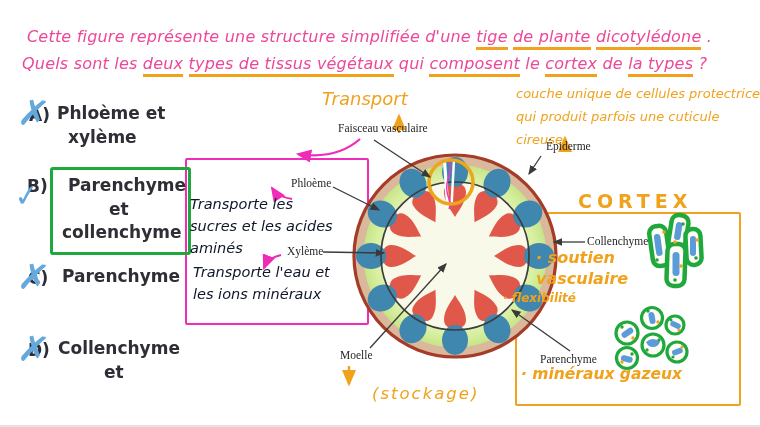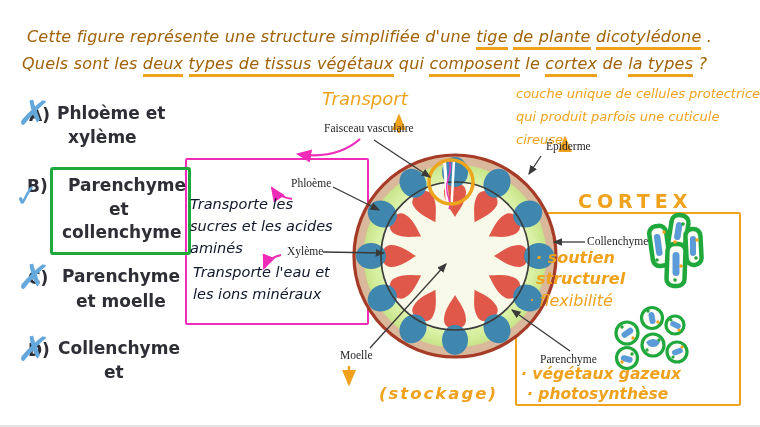--- a/index.html
+++ b/index.html
@@ -1,19 +1,19 @@
 <!DOCTYPE html>
 <html><head>
 <meta charset="utf-8">
 <style>
   html,body{margin:0;padding:0;background:#fff;}
   .stage{position:relative;width:760px;height:427px;background:#ffffff;overflow:hidden;
          font-family:"DejaVu Sans",sans-serif;border-bottom:2px solid #e3e3e3;box-sizing:border-box;}
   
-  .qline{position:absolute;color:#a16207;font-size:16px;font-style:italic;font-weight:500;
+  .qline{position:absolute;color:#ec4899;font-size:16px;font-style:italic;font-weight:500;
          white-space:nowrap;letter-spacing:.2px;z-index:4;}
   .qline .u{border-bottom:3px solid #f0a21c;padding-bottom:1px;}
   
   .opt{position:absolute;z-index:4;}
   .opt span{position:absolute;white-space:nowrap;}
   .opt .letter{color:#2e2e36;font-size:17px;font-weight:bold;}
   .opt .line{color:#2e2e36;font-size:17px;font-weight:bold;}
   .opt .mark{color:#64a8dc;font-weight:bold;z-index:5;}
   .mark-x{font-size:37px;transform:rotate(8deg);}
   .mark-check{font-size:30px;transform:rotate(-6deg);}
@@ -58,46 +58,44 @@
     <span class="letter" style="left:15px;top:11px;">B)</span>
     <span class="line" style="left:56px;top:10px;">Parenchyme</span>
     <span class="line" style="left:97px;top:34px;">et</span>
     <span class="line" style="left:50px;top:57px;">collenchyme</span>
   </div>
 
   <div class="opt" style="left:16px;top:258px;width:160px;height:60px;">
     <span class="mark mark-x" style="left:2px;top:-2px;">✗</span>
     <span class="letter" style="left:12px;top:10px;">C)</span>
     <span class="line" style="left:46px;top:8px;">Parenchyme</span>
-    <span class="line" style="left:60px;top:33px;">et moelle</span>
   </div>
 
   <div class="opt" style="left:16px;top:330px;width:170px;height:80px;">
     <span class="mark mark-x" style="left:2px;top:-2px;">✗</span>
     <span class="letter" style="left:12px;top:10px;">D)</span>
     <span class="line" style="left:42px;top:8px;">Collenchyme</span>
     <span class="line" style="left:88px;top:32px;">et</span>
   </div>
 
   <div class="pinkbox"></div>
   <div class="hw-pink" style="left:190px;top:194px;width:152px;font-size:14.5px;line-height:1.5;">Transporte les sucres et les acides aminés</div>
   <div class="hw-pink" style="left:193px;top:262px;width:146px;font-size:14.5px;line-height:1.5;">Transporte l'eau et les ions minéraux</div>
 
   <div class="orangebox"></div>
   <div class="hw-orange" style="left:578px;top:190px;font-size:19px;font-weight:bold;letter-spacing:5px;font-style:normal;">CORTEX</div>
-  <div class="hw-orange" style="left:536px;top:247px;width:104px;font-size:16px;font-weight:bold;line-height:1.32;">· soutien structurel</div>
-  <div class="hw-orange" style="left:529px;top:291px;font-size:16px;font-weight:normal;white-space:nowrap;">· flexibilité</div>
-  <div class="hw-orange" style="left:521px;top:365px;font-size:15.5px;font-weight:bold;white-space:nowrap;">· végétaux gazeux</div>
-  <div class="hw-orange" style="left:527px;top:385px;font-size:15.5px;font-weight:bold;white-space:nowrap;">· photosynthèse</div>
+  <div class="hw-orange" style="left:536px;top:247px;width:104px;font-size:16px;font-weight:bold;line-height:1.32;">· soutien vasculaire</div>
+  <div class="hw-orange" style="left:503px;top:291px;font-size:12px;font-weight:bold;white-space:nowrap;">· flexibilité</div>
+  <div class="hw-orange" style="left:521px;top:365px;font-size:15.5px;font-weight:bold;white-space:nowrap;">· minéraux gazeux</div>
 
   <div class="hw-orange" style="left:322px;top:88px;font-size:18px;font-weight:normal;">Transport</div>
   <div class="hw-orange" style="left:516px;top:83px;width:252px;font-size:13px;line-height:1.75;">couche unique de cellules protectrices qui produit parfois une cuticule cireuse</div>
-  <div class="hw-orange" style="left:372px;top:384px;font-size:16.5px;font-weight:bold;letter-spacing:2px;margin-left:7px;">(stockage)</div>
-
-  <div class="slabel" style="left:324px;top:122px;">Faisceau vasculaire</div>
+  <div class="hw-orange" style="left:372px;top:384px;font-size:16.5px;font-weight:normal;letter-spacing:2px;">(stockage)</div>
+
+  <div class="slabel" style="left:338px;top:122px;">Faisceau vasculaire</div>
   <div class="slabel" style="left:546px;top:140px;">Épiderme</div>
   <div class="slabel" style="left:291px;top:177px;">Phloème</div>
   <div class="slabel" style="left:287px;top:245px;">Xylème</div>
   <div class="slabel" style="left:340px;top:349px;">Moelle</div>
   <div class="slabel" style="left:587px;top:235px;">Collenchyme</div>
   <div class="slabel" style="left:540px;top:353px;">Parenchyme</div>
 
   <svg class="svgabs" style="left:345px;top:146px;z-index:2;" width="220" height="220" viewBox="0 0 220 220">
     <defs>
       <radialGradient id="g1" cx="50%" cy="50%" r="50%">

